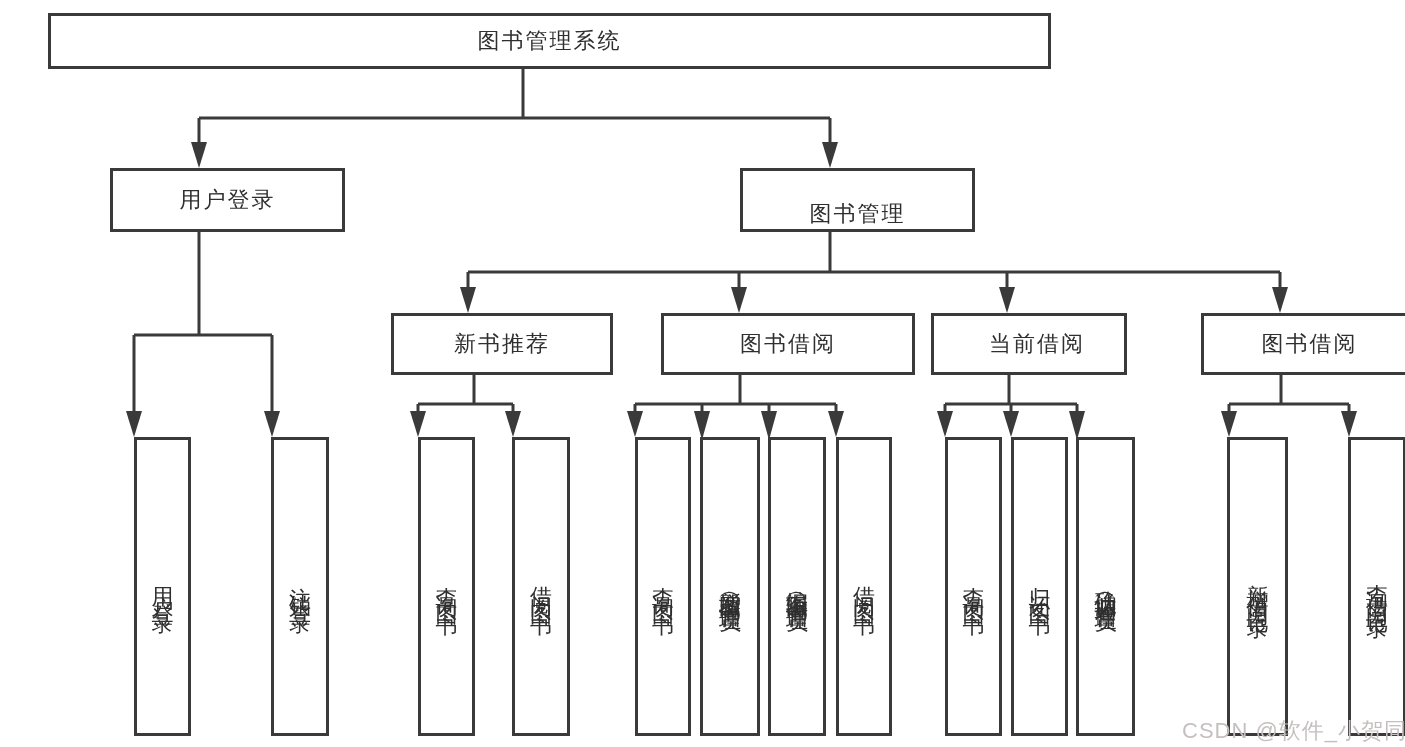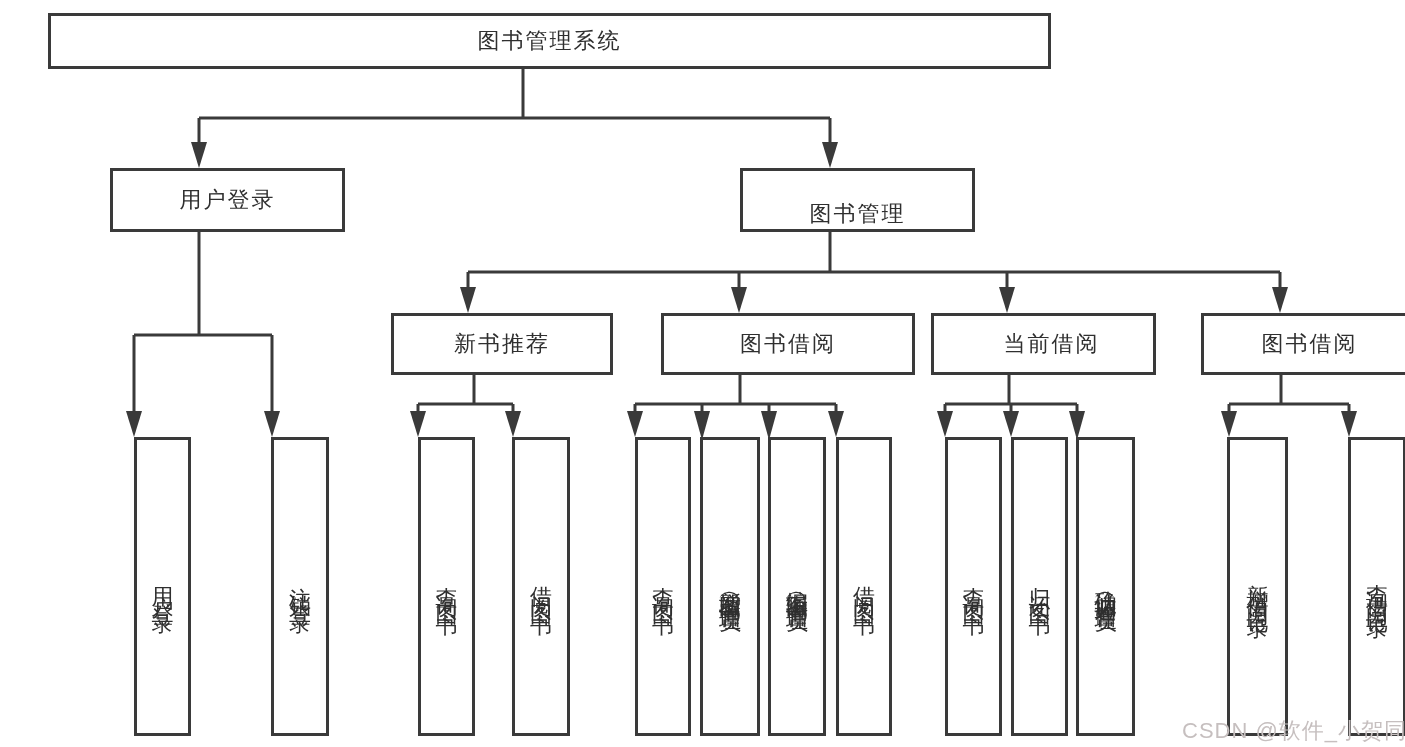--- a/index.html
+++ b/index.html
@@ -121,21 +121,21 @@
   <div class="node hbox lvl2" style="left:712px;align-items:flex-end;">
     <span>图书管理</span>
   </div>
 
   <div class="node hbox lvl3" style="left:363px;width:222px;">
     <span>新书推荐</span>
   </div>
   <div class="node hbox lvl3" style="left:633px;width:254px;">
     <span>图书借阅</span>
   </div>
-  <div class="node hbox lvl3" style="left:903px;width:225px;padding-left:16px;">
+  <div class="node hbox lvl3" style="left:903px;width:196px;padding-left:16px;">
     <span>当前借阅</span>
   </div>
   <div class="node hbox lvl3" style="left:1173px;width:217px;">
     <span>图书借阅</span>
   </div>
 
   <div class="node vbox sp-lg" style="left:106px;width:57px;">
     <span class="vtext">用户登录</span>
   </div>
   <div class="node vbox sp-lg" style="left:243px;width:58px;">

